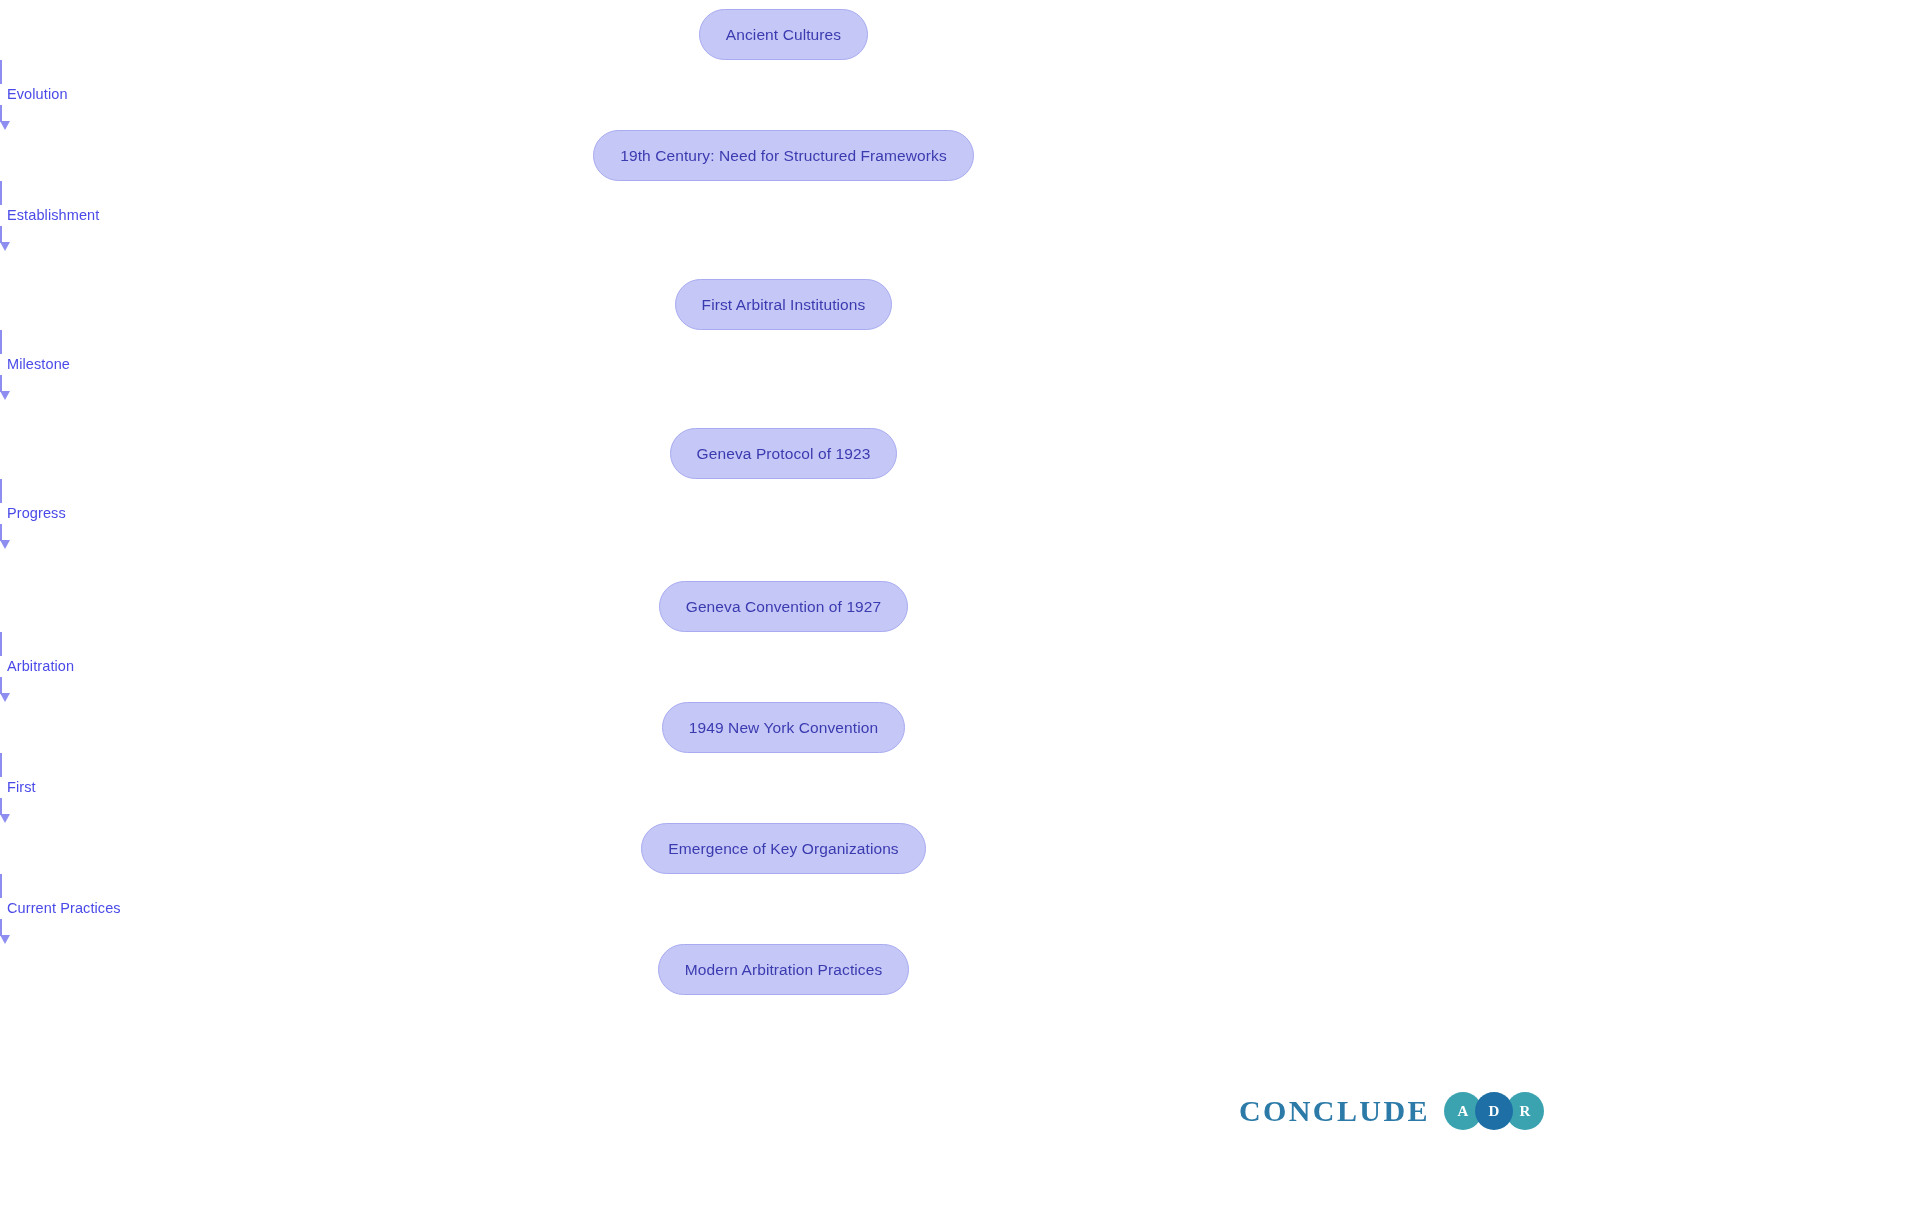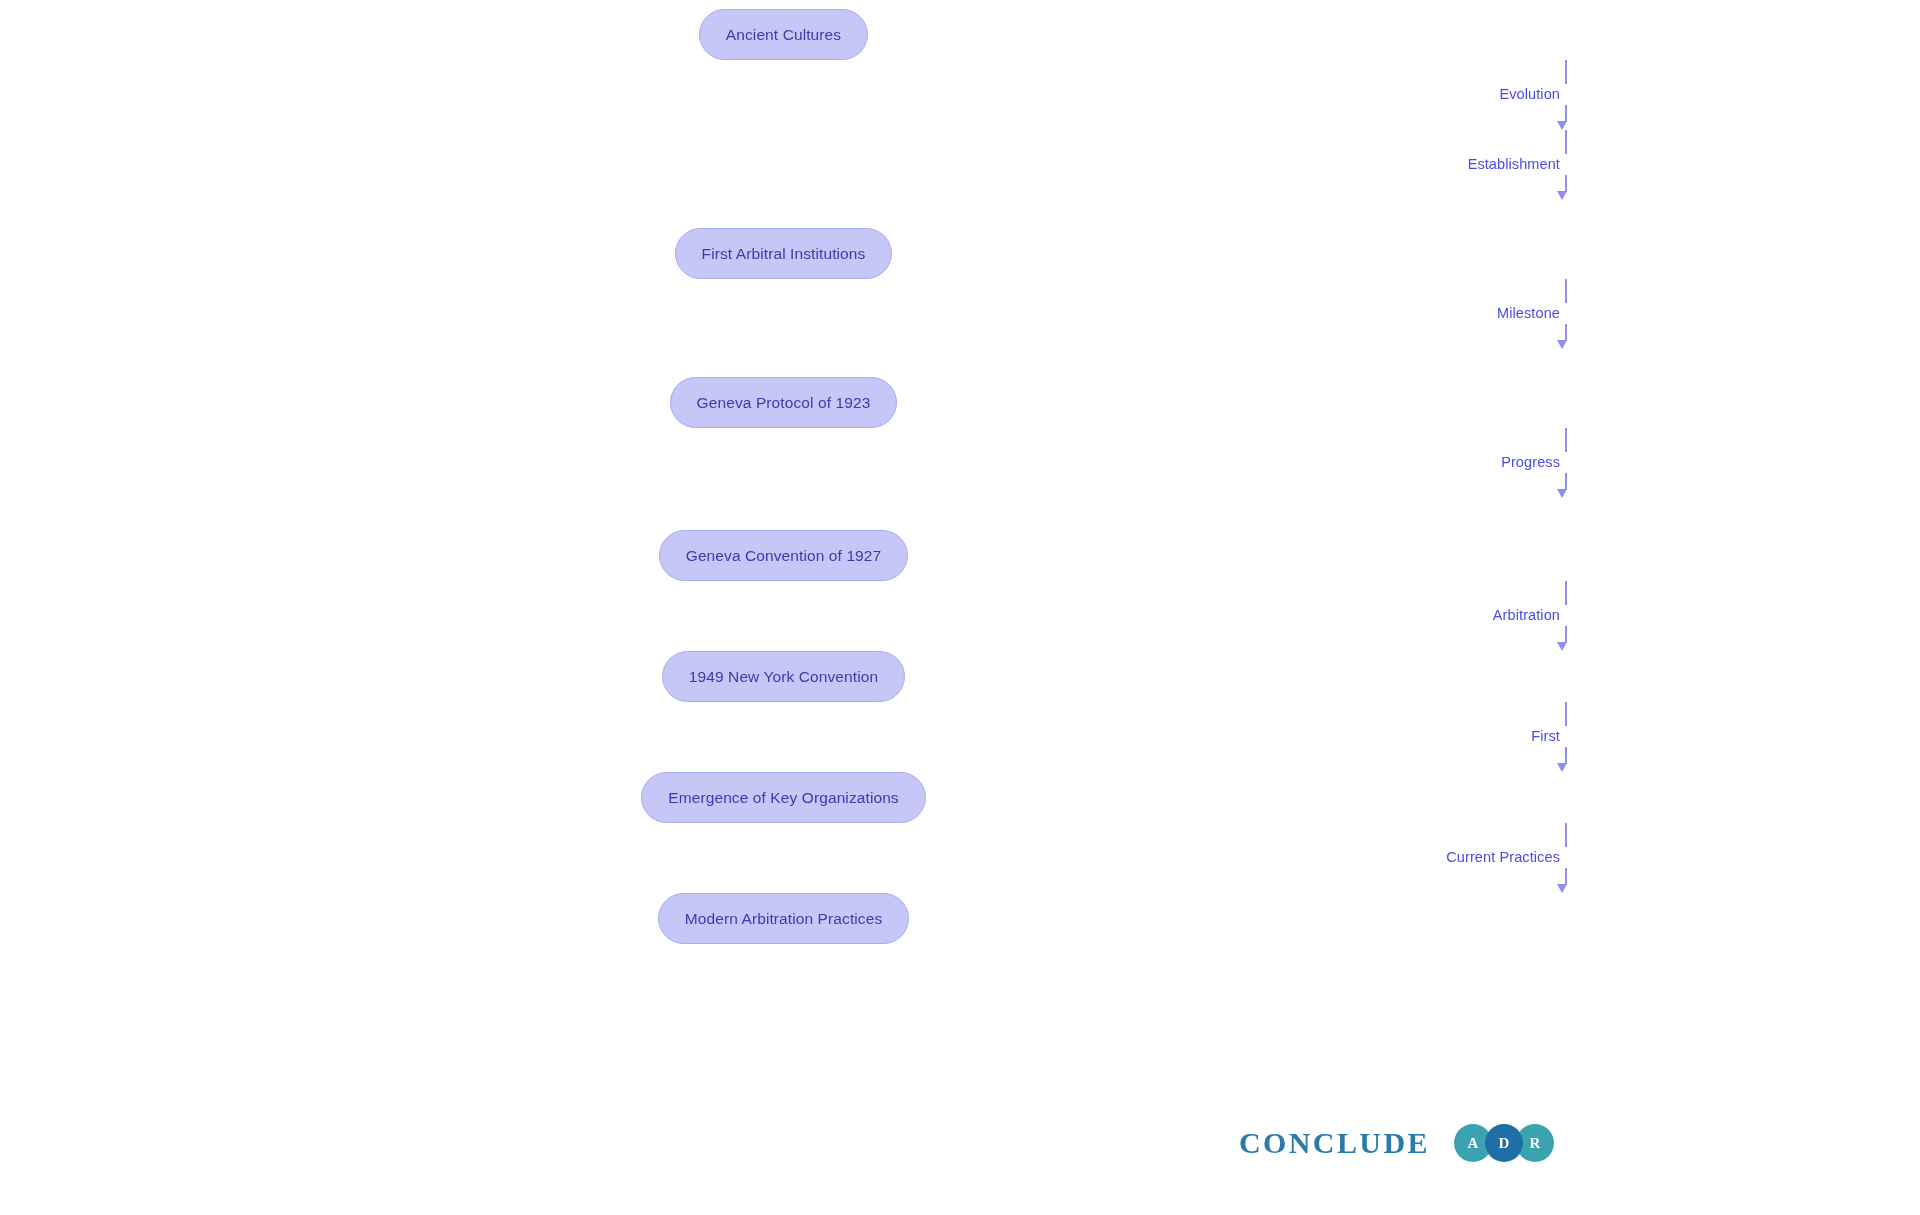--- a/index.html
+++ b/index.html
@@ -49,21 +49,21 @@
   .node.w-md { min-width:196px;margin-top:32px; }
   .node.w-lg { min-width:206px; }
   .node.w-xl { min-width:234px; }
   .node.w-2xl { min-width:322px; }
 
   
   .edge {
     position:relative;
     display:flex;
     flex-direction:column;
-    align-items:flex-end;
+    align-items:flex-start;
     justify-content:flex-start;
     width:100%;
   }
   .edge .stem-top {
     width:1.6px;
     background:#8d8ef0;
     height:24px;
   }
   .edge .edge-label {
     color:#4a4ae8;
@@ -83,24 +83,24 @@
     width:0; height:0;
     border-left:5.5px solid transparent;
     border-right:5.5px solid transparent;
     border-top:9px solid #8d8ef0;
     margin-top:-0.5px;
   }
 
   
   #logo {
     position:absolute;
-    left:1239px; top:1124px;
-    display:flex;
-    align-items:center;
-    gap:24px;
+    left:1239px; top:1092px;
+    display:flex;
+    align-items:center;
+    gap:14px;
     justify-content:space-between;
   }
   #logo .wordmark {
     font-family:"Liberation Serif", serif;
     font-size:30px;
     font-weight:700;
     letter-spacing:2.4px;
     color:#2b7aa8;
     line-height:1;
   }
@@ -135,20 +135,23 @@
       <span>Ancient Cultures</span>
     </div>
 
     <div class="edge">
       <div class="stem-top"></div>
       <div class="edge-label">Evolution</div>
       <div class="stem-bot"></div>
       <div class="arrowhead"></div>
     </div>
 
+    <div class="node w-2xl">
+      <span>19th Century: Need for Structured Frameworks</span>
+    </div>
 
     <div class="edge">
       <div class="stem-top"></div>
       <div class="edge-label">Establishment</div>
       <div class="stem-bot"></div>
       <div class="arrowhead"></div>
     </div>
 
     <div class="node w-sm">
       <span>First Arbitral Institutions</span>

